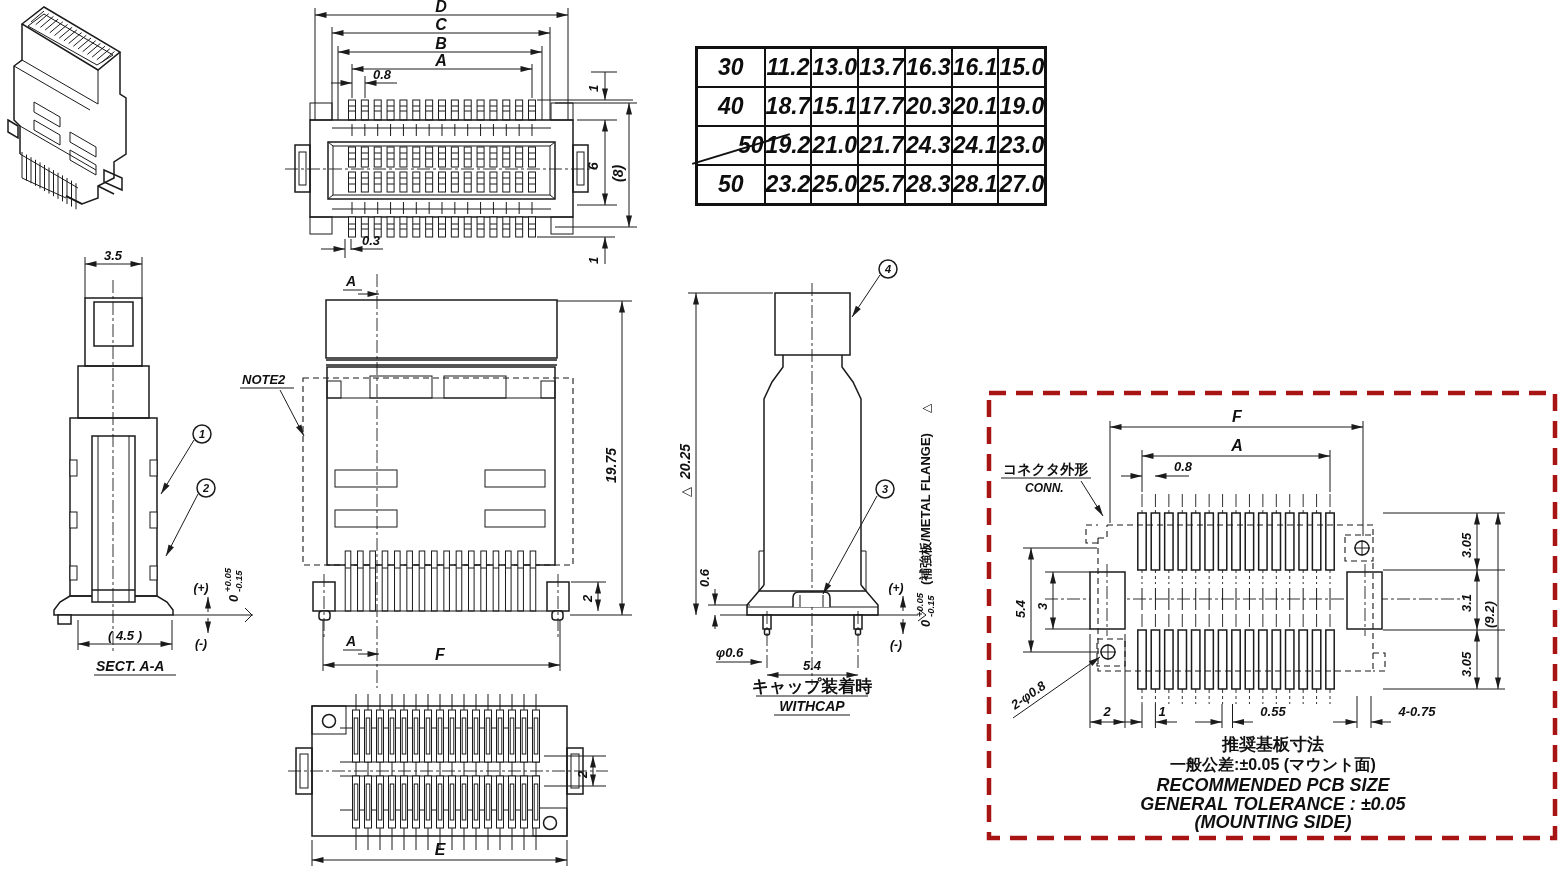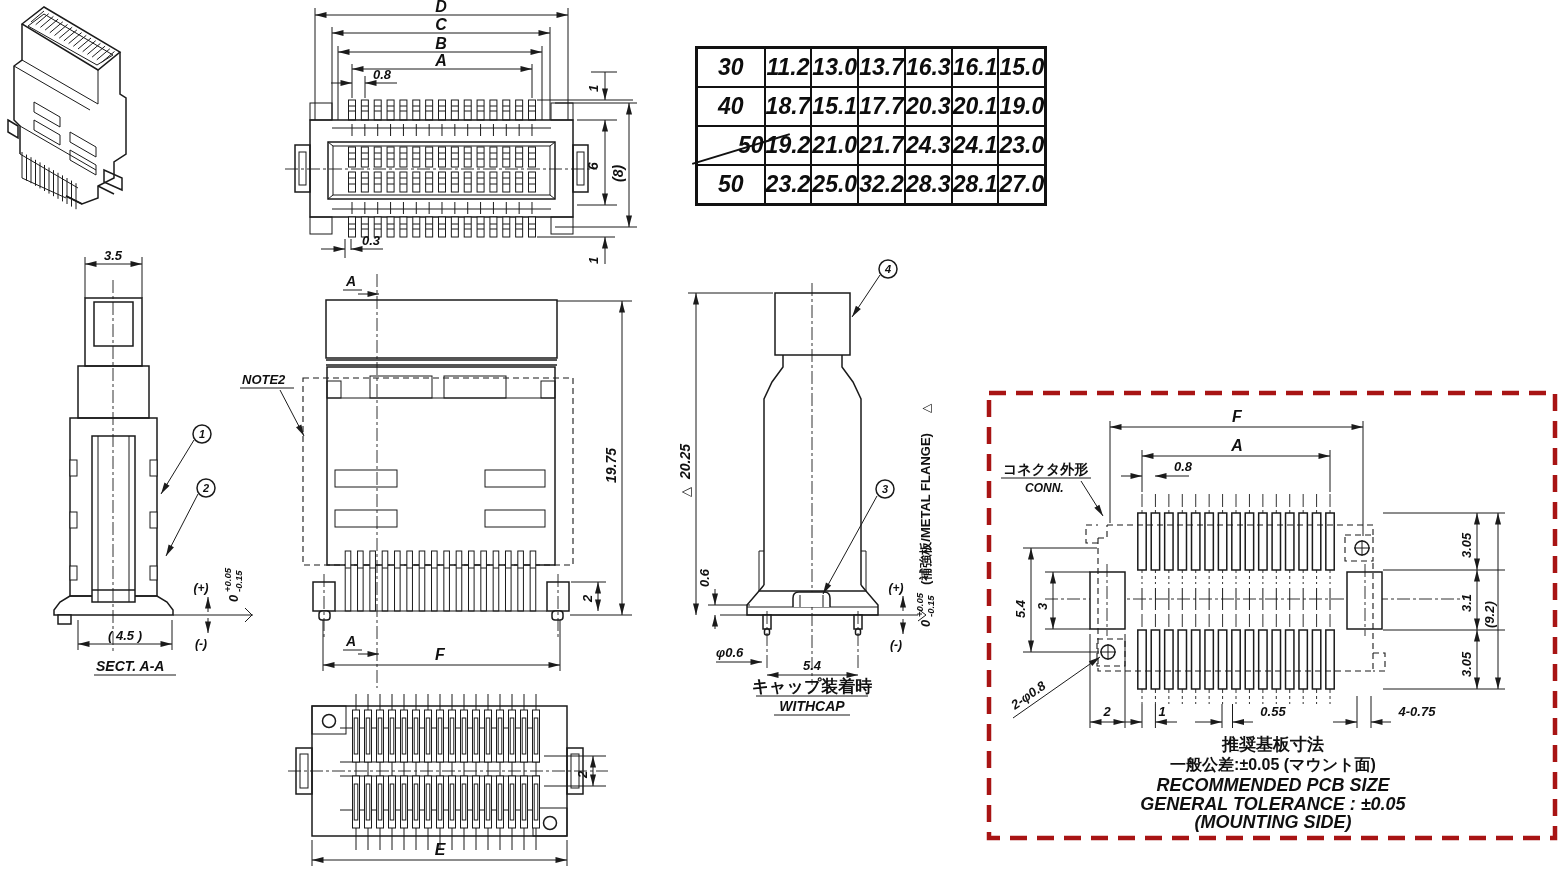--- a/index.html
+++ b/index.html
@@ -526,21 +526,21 @@
       <td>21.0</td>
       <td>21.7</td>
       <td>24.3</td>
       <td>24.1</td>
       <td>23.0</td>
     </tr>
     <tr>
       <td>50</td>
       <td>23.2</td>
       <td>25.0</td>
-      <td>32.2</td>
+      <td>25.7</td>
       <td>28.3</td>
       <td>28.1</td>
       <td>27.0</td>
     </tr>
   </tbody>
     </table>
 
   <svg style="left:40px;top:250px;width:230px;height:428px" viewBox="0 0 230 428">
     <defs>
       <marker id="m3" markerWidth="13" markerHeight="8" refX="12" refY="3.5" orient="auto-start-reverse" markerUnits="userSpaceOnUse">

